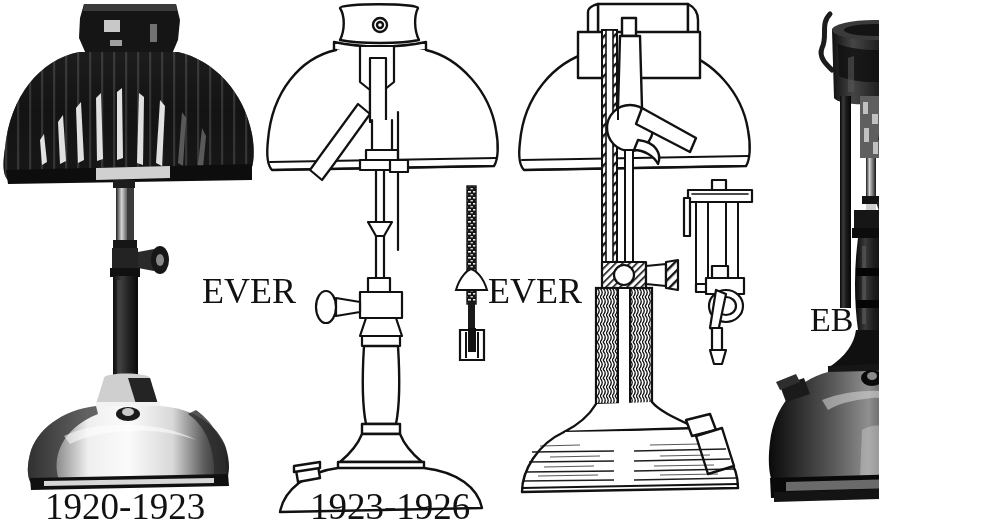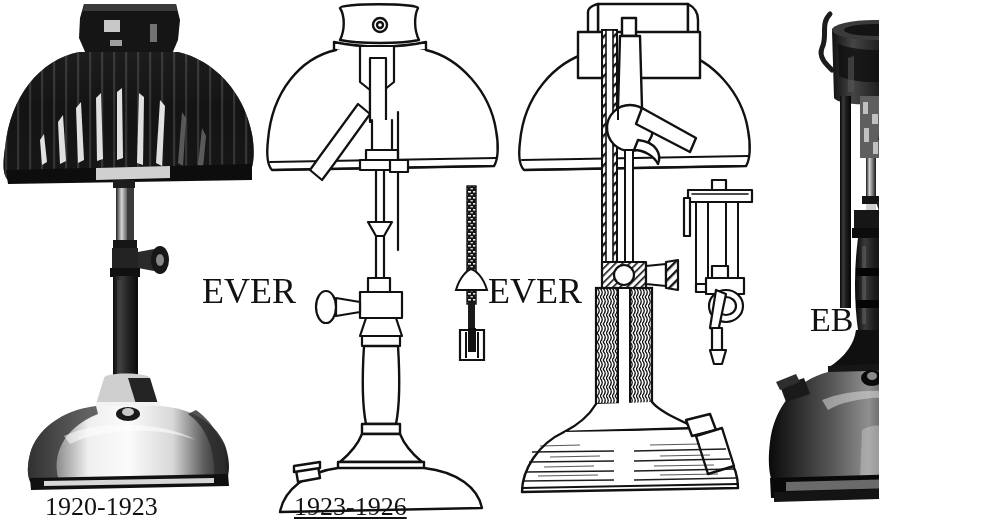--- a/index.html
+++ b/index.html
@@ -17,21 +17,21 @@
   }
   .fig{position:absolute;}
   .cap{
     position:absolute;
     font-family:"Liberation Serif", serif;
     color:#111111;
     font-weight:400;
     white-space:nowrap;
     letter-spacing:0px;
   }
-  .datecap{font-size:26px;line-height:35px;}
+  .datecap{font-size:37px;line-height:35px;}
   .wordcap{font-size:36px;line-height:36px;}
   .ebcap{font-size:34px;line-height:34px;}
   svg{display:block;overflow:visible;}
 </style>
 </head>
 <body>
 
 <div id="stage">
 
   <div class="fig" style="left:0px;top:0px;width:262px;height:490px;">
@@ -406,16 +406,16 @@
   </div>
 
   <div class="cap wordcap" style="left:202px;top:273px;">EVER</div>
 
   <div class="cap wordcap" style="left:488px;top:273px;">EVER</div>
 
   <div class="cap ebcap" style="left:798px;top:303px;margin-left:12px;">EB</div>
 
   <div class="cap datecap" style="left:45px;top:489px;">1920-1923</div>
 
-  <div class="cap datecap" style="left:294px;top:489px;text-decoration:underline;">1923-1926</div>
+  <div class="cap datecap" style="left:310px;top:489px;">1923-1926</div>
 
 
 </div>
 
 </body></html>

